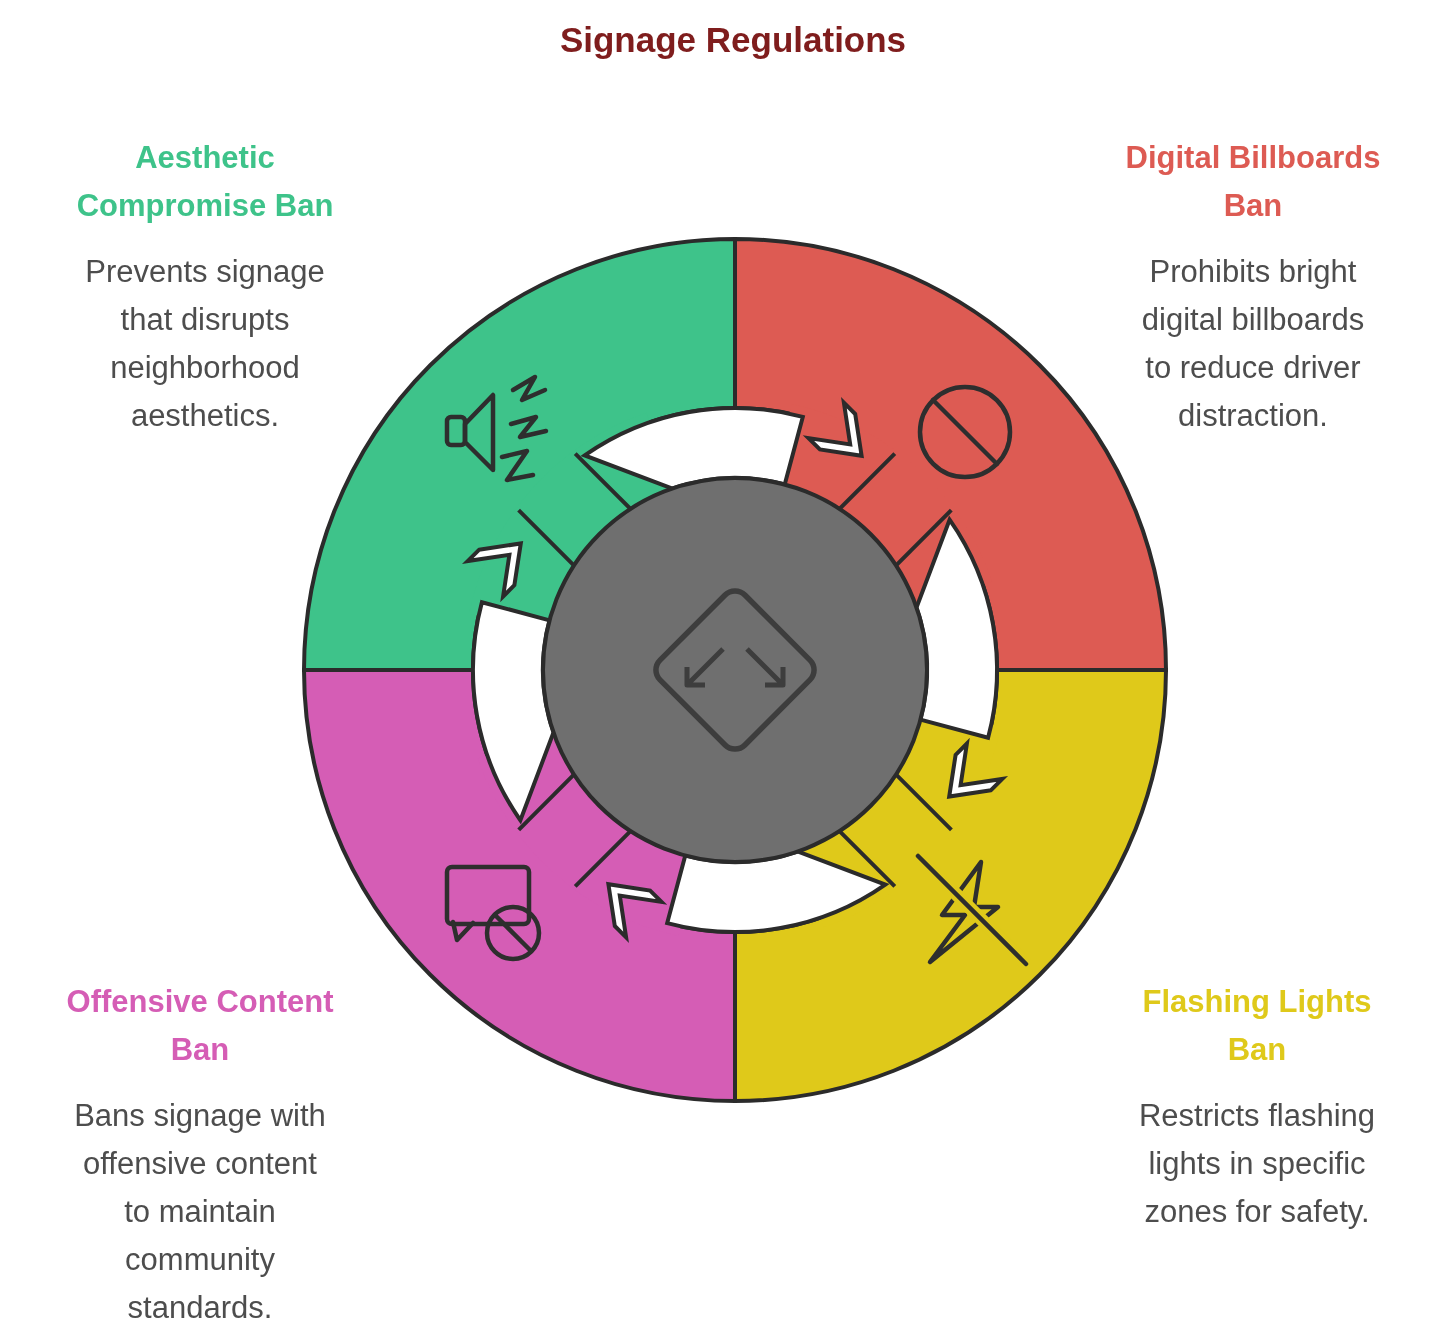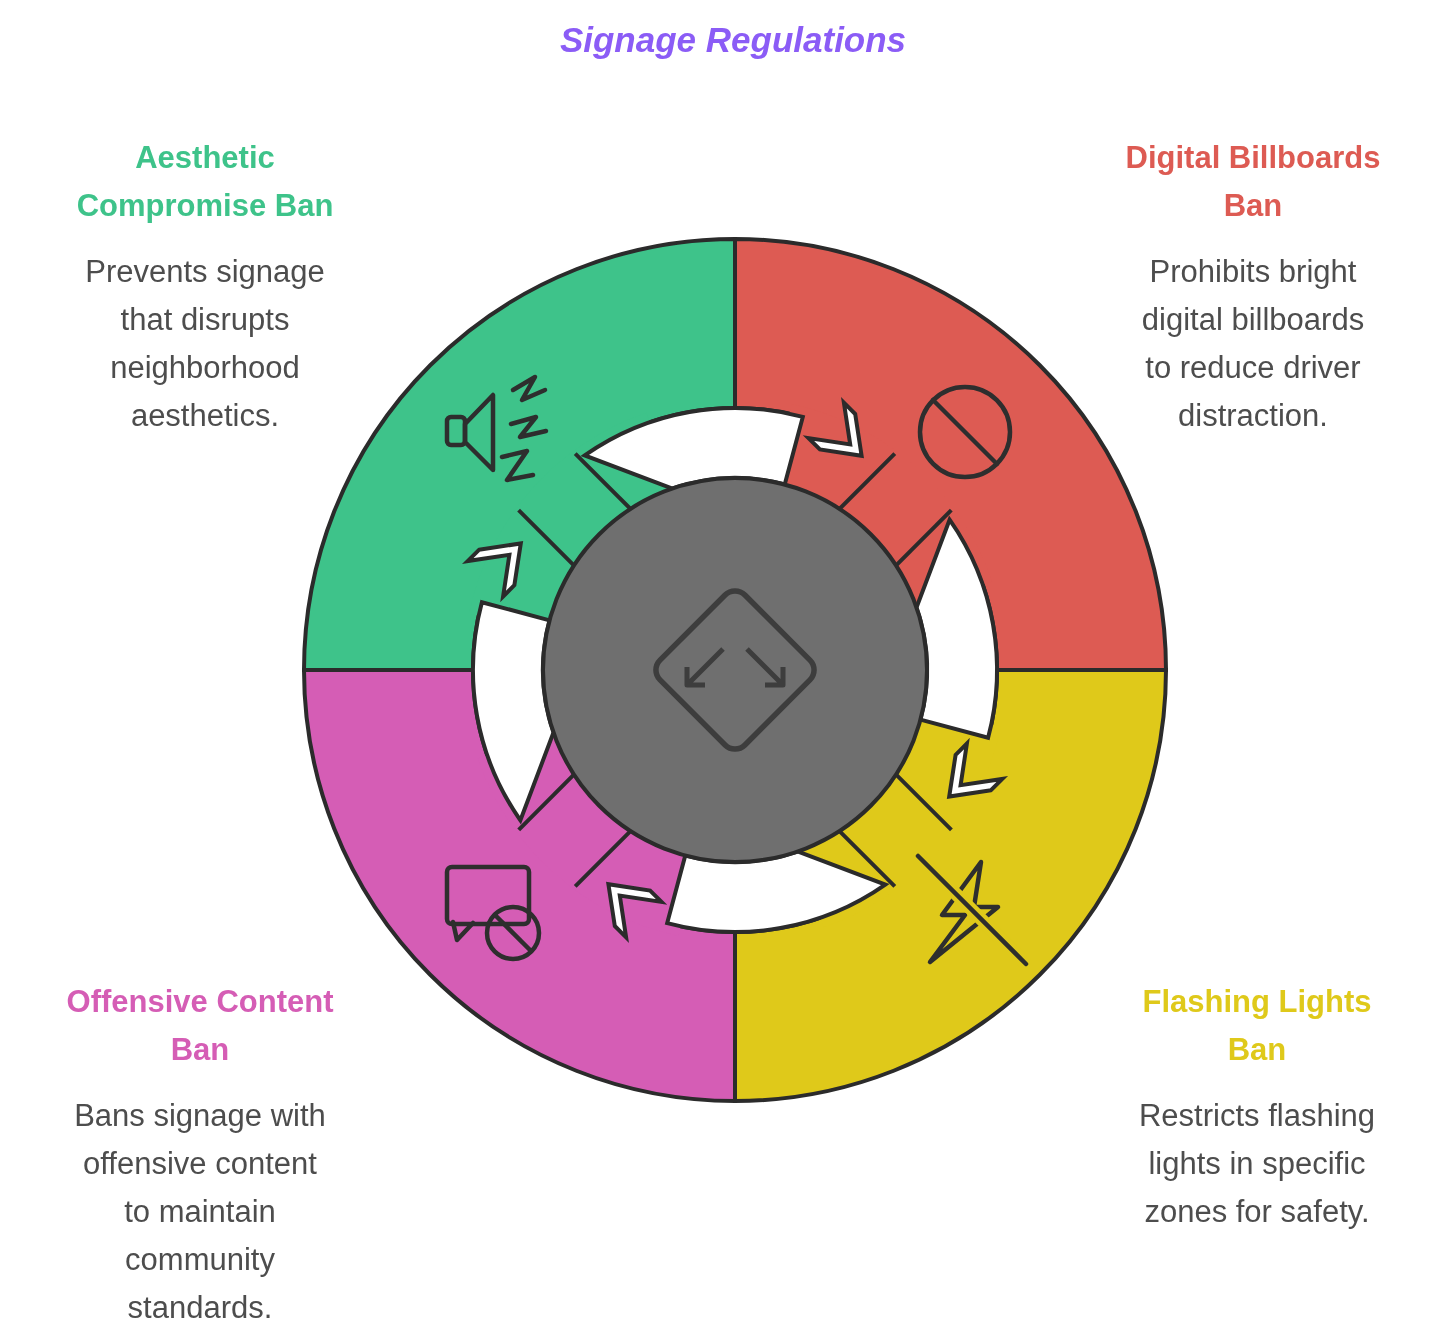--- a/index.html
+++ b/index.html
@@ -91,21 +91,21 @@
     </g>
 
     <circle class="outline" cx="735" cy="670" r="192" fill="#6F6F6F"></circle>
     <g stroke="#3D3D3D" fill="none" stroke-width="5.5" stroke-linejoin="round">
       <rect x="675" y="610" width="120" height="120" rx="14" transform="rotate(45 735 670)"></rect>
       <path stroke-width="5" d="M723,649 L687,685 M687,667 L687,685 L705,685"></path>
       <path stroke-width="5" d="M747,649 L783,685 M783,667 L783,685 L765,685"></path>
     </g>
   </svg>
 
-  <div id="title" style="color: #8b5cf6; font-style: italic;">Signage Regulations</div>
+  <div id="title" style="color: #7f1d1d;">Signage Regulations</div>
 
   <div class="txt" id="blk-tl">
     <div class="block-heading" style="color: rgb(62, 195, 138);">Aesthetic
 Compromise Ban</div>
     <div class="block-body" style="color: rgb(77, 77, 77);">Prevents signage
 that disrupts
 neighborhood
 aesthetics.</div>
   </div>
 

